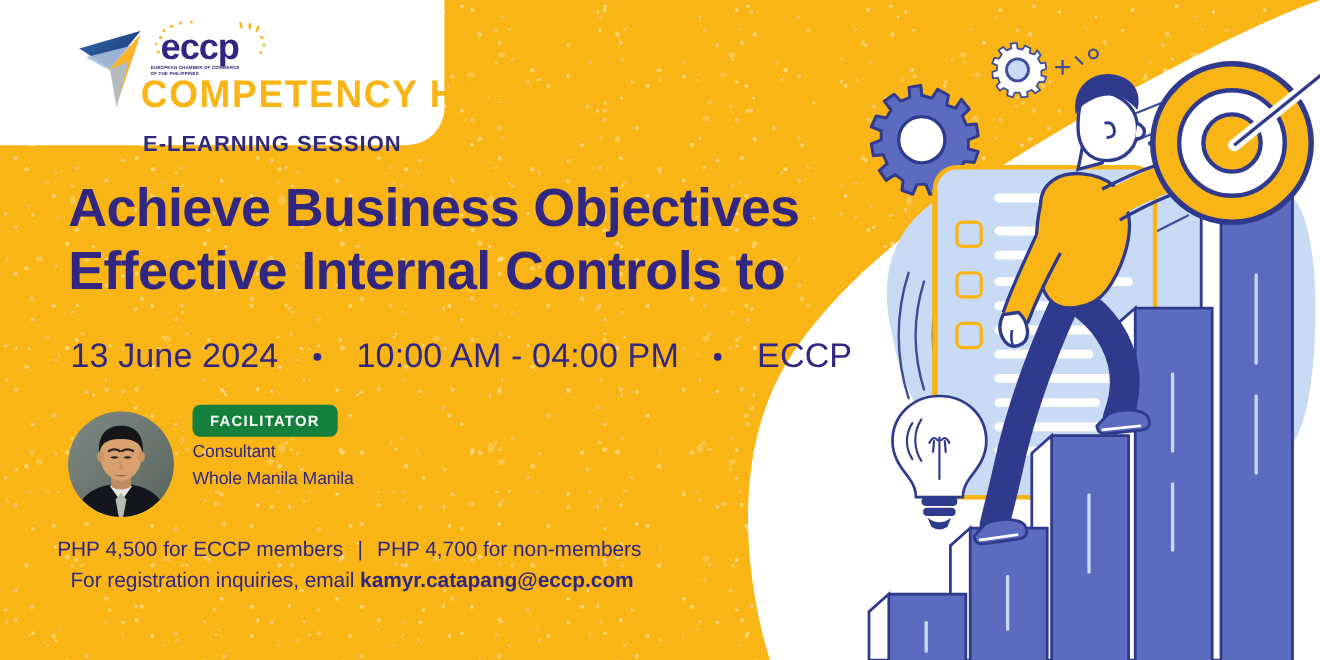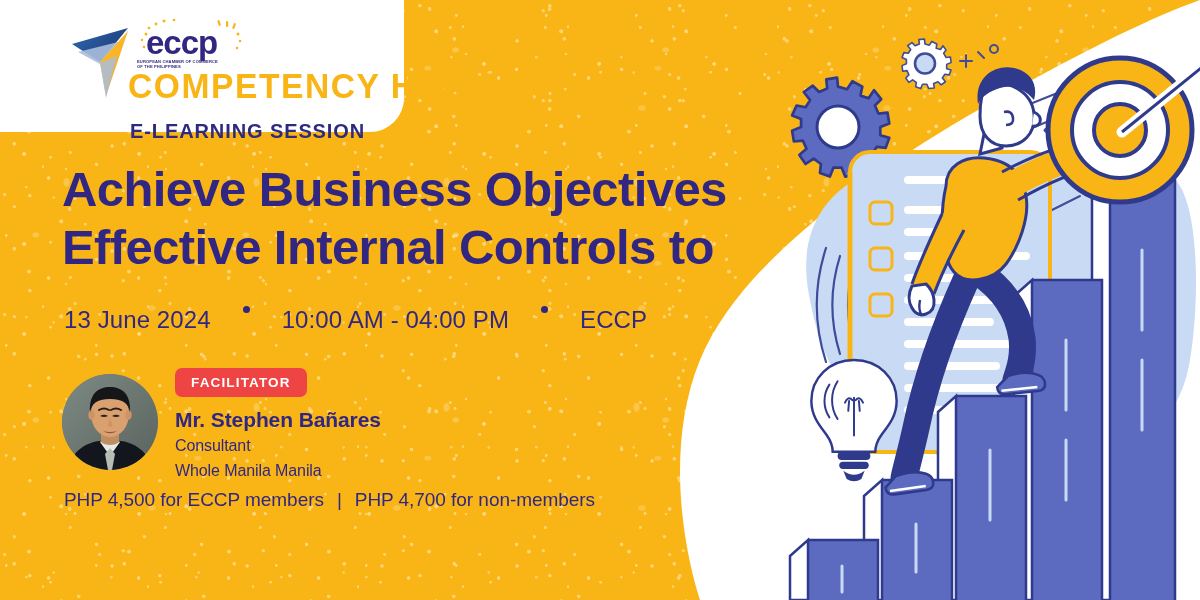--- a/index.html
+++ b/index.html
@@ -139,22 +139,23 @@
     color:#312783;
   }
   .headline .ln { display:block; white-space:nowrap; }
 
   
   .meta-row {
     position:absolute;
     left:64px; top:306px;
     z-index:5;
     display:flex;
+    align-items:center;
     color:#312783;
-    font-size:24px;
+    font-size:31px;
     font-weight:400;
     letter-spacing:.1px;
   }
   .meta-dot {
     width:7px; height:7px;
     border-radius:50%;
     background:#312783;
     margin:0 32px;
     flex:none;
   }
@@ -172,21 +173,21 @@
     border-radius:50%;
     flex:none;
     margin-top:6px;
     overflow:hidden;
     position:relative;
     background:#6c7670;
   }
   .facil-text { margin-left:17px; padding-top:0px; }
   .badge {
     display:inline-block;
-    background:#ef4444;
+    background:#15803d;
     color:#ffffff;
     font-size:13.5px;
     font-weight:700;
     letter-spacing:1.15px;
     padding:7px 16px 7px 16px;
     border-radius:7px;
   }
   .facil-name {
     margin-top:11px;
     font-size:21px;
@@ -199,21 +200,21 @@
     font-weight:400;
     color:#312783;
     line-height:25px;
     letter-spacing:-.1px;
   }
   .facil-role { margin-top:1px; }
 
   
   .pricing {
     position:absolute;
-    left:64px; top:489px;
+    left:52px; top:489px;
     z-index:5;
     font-size:19px;
     color:#312783;
     letter-spacing:-.05px;
     display:flex;
     align-items:center;
   }
   .pricing .sep { margin:0 13px; }
   .contact {
     position:absolute;
@@ -347,32 +348,34 @@
           <path d="M50,42 q4,-2.6 8,0 q-4,2 -8,0" fill="#2b211a"></path>
 
           <path d="M48,44 L45.5,52 q2.5,1.4 5,0 Z" fill="#c98f60" opacity=".75"></path>
 
           <path d="M41,57 q7,4.5 14,0 q-7,2.2 -14,0" fill="#8e5442"></path>
         </g>
       </svg>
     </div>
     <div class="facil-text">
       <span class="badge">FACILITATOR</span>
-      <div class="facil-name">Mr. Stephen Bañares</div>
       <div class="facil-role">Consultant</div>
       <div class="facil-org">Whole Manila Manila</div>
     </div>
   </div>
 
   <div class="pricing">
     <span>PHP 4,500 for ECCP members</span>
     <span class="sep">|</span>
     <span>PHP 4,700 for non-members</span>
   </div>
 
+  <div class="contact">
+    <span>For registration inquiries, email </span><span class="email">kamyr.catapang@eccp.com</span>
+  </div>
 
   <svg class="illustration" viewBox="0 0 430 600">
     <defs>
       <clipPath id="illClip">
           <rect x="0" y="0" width="430" height="600"></rect>
         </clipPath>
     </defs>
     <g clip-path="url(#illClip)">
 
       <path d="M40,300 C20,210 80,160 175,155 C270,150 360,150 400,175

